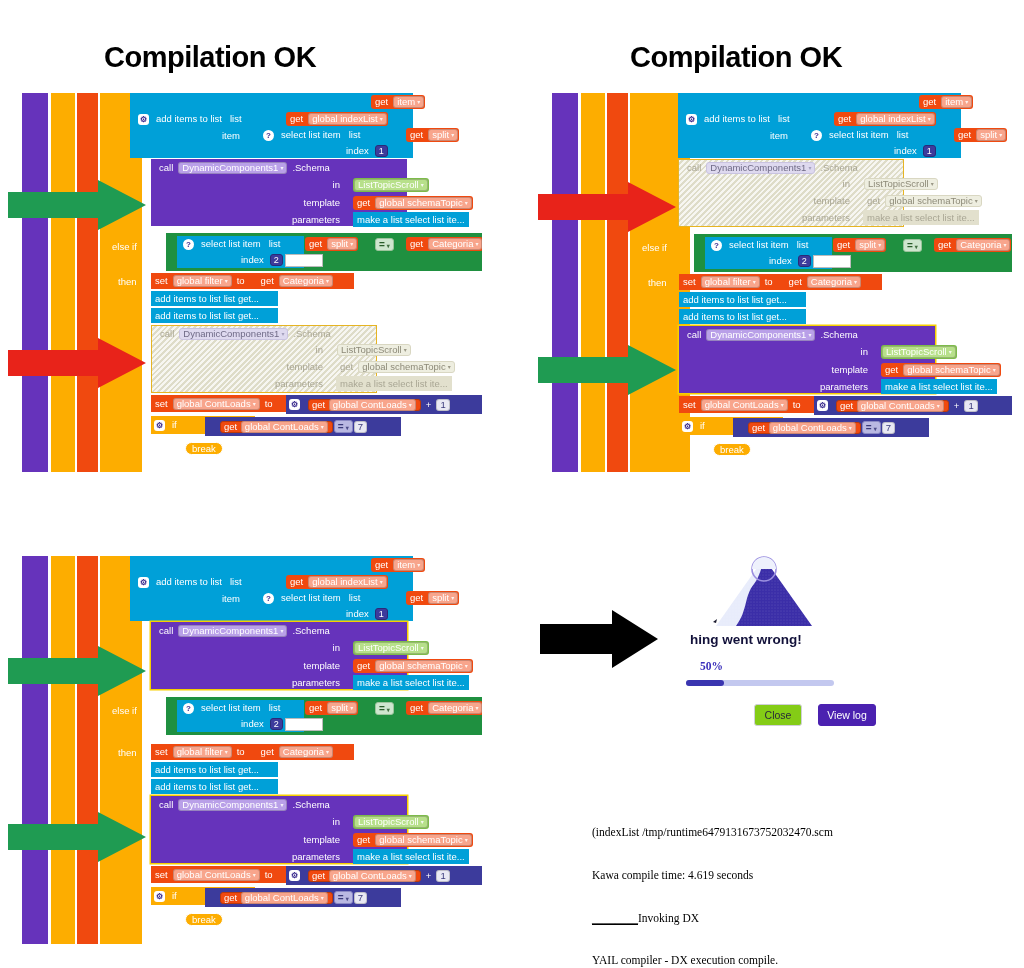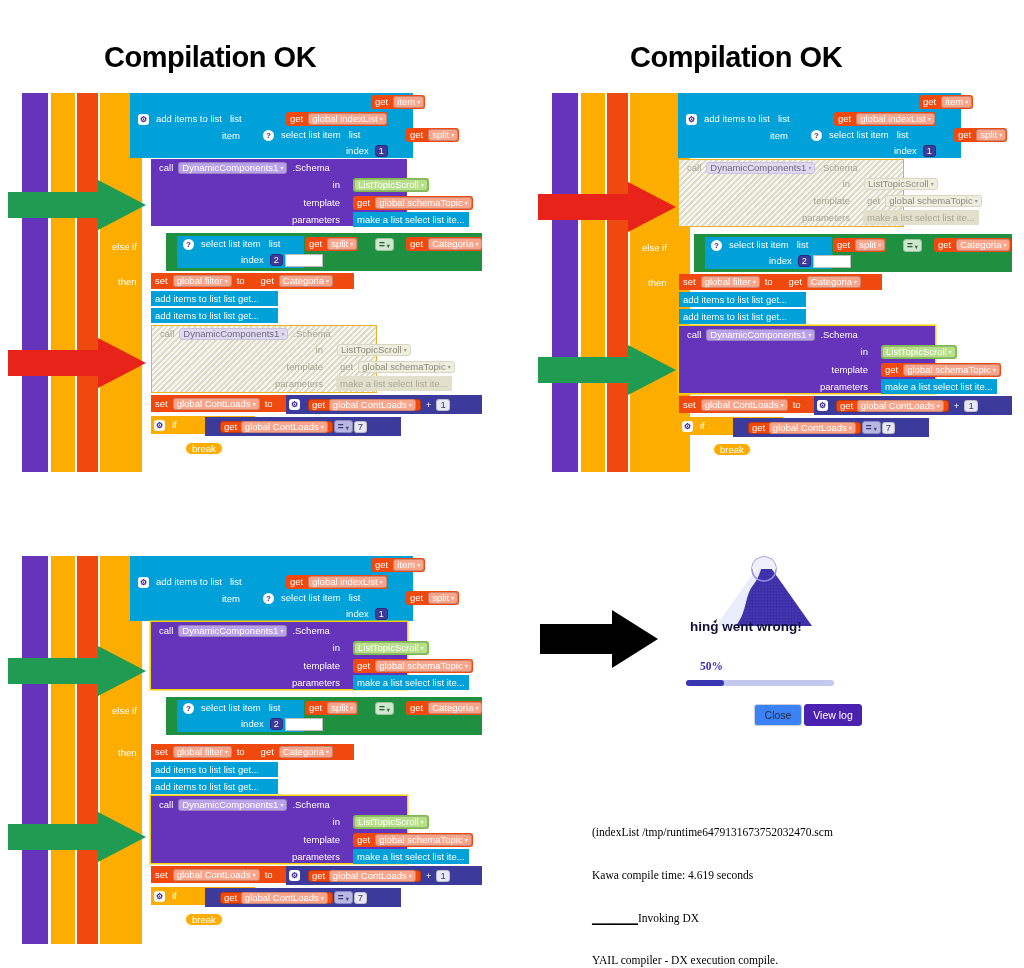--- a/index.html
+++ b/index.html
@@ -107,21 +107,21 @@
   .dlg { position: absolute; }
   .dlg-msg { font-family:"Liberation Sans", sans-serif; font-size:13.5px; font-weight:bold; color:#12113a; }
   .dlg-pct { font-family:"Liberation Sans", sans-serif; font-size:11.5px; font-weight:bold; color:#3a2fbb; }
   .bar-bg { height:6px; background:#c3c8ef; border-radius:3px; }
   .bar-fg { height:6px; background:#3a35b0; border-radius:3px; }
   .btn {
     font-family:"Liberation Sans", sans-serif; font-size:10.5px;
     border-radius:3px; display:flex; align-items:center; justify-content:center;
     cursor: pointer;
   }
-  .btn-close { background:#3b82f6; border:1px solid #cfcfd8; color:#2a2a3a;text-align:right; }
+  .btn-close { background:#84cc16; border:1px solid #cfcfd8; color:#2a2a3a;text-align:right; }
   .btn-view  { background:#4b21b0; border:1px solid #4b21b0; color:#fff; }
 
   .log {
     position:absolute;
     font-family:"Liberation Serif", serif;
     font-size:11.5px; color:#000; line-height:14.2px;
     white-space: pre;
   }
   .log-underline { border-bottom: 1.2px solid #000; }
 </style>
@@ -829,30 +829,30 @@
         </pattern>
       </defs>
       <polygon points="56,2 104,70 8,70" fill="#e8ecfb"></polygon>
       <path d="M56 2 L104 70 L28 70 C40 54 36 40 46 28 C52 20 54 10 56 2 Z" fill="#3b2ea8"></path>
       <polygon points="56,2 104,70 8,70" fill="url(#dots)" opacity="0.35"></polygon>
       <circle cx="56" cy="13" r="12" fill="none" stroke="#9b8fe0" stroke-width="1.6"></circle>
       <path d="M44 13 a12 12 0 0 1 24 0" fill="#eef1fc"></path>
       <path d="M5 66 l4 -3 l-1 4 z" fill="#1a1a2e"></path>
     </svg>
 
-    <div class="dlg-msg" style="position:absolute; left:22px; top:63px;">hing went wrong!</div>
+    <div class="dlg-msg" style="position:absolute; left:22px; top:76px;">hing went wrong!</div>
 
     <div class="dlg-pct" style="position:absolute; left:32px; top:104px;font-family:Liberation Serif, serif;">50%</div>
 
     <div class="bar-bg" style="position:absolute; left:18px; top:124px; width:148px;">
       <div class="bar-fg" id="progress-fill" style="width:26%;"></div>
     </div>
 
     <div class="btn btn-close" style="position:absolute; left:86px; top:148px; width:48px; height:22px;">Close</div>
-    <div class="btn btn-view" style="position:absolute; left:136px; top:148px; width:58px; height:22px;">View log</div>
+    <div class="btn btn-view" style="position:absolute; left:150px; top:148px; width:58px; height:22px;">View log</div>
   </div>
 
   <div class="log" style="left:592px; top:797px;">
     <div>(indexList /tmp/runtime6479131673752032470.scm</div>
     <div>Kawa compile time: 4.619 seconds</div>
     <div><span class="log-underline">________</span><span>Invoking DX</span></div>
     <div>YAIL compiler - DX execution compile.</div>
   </div>
 
 </div>

